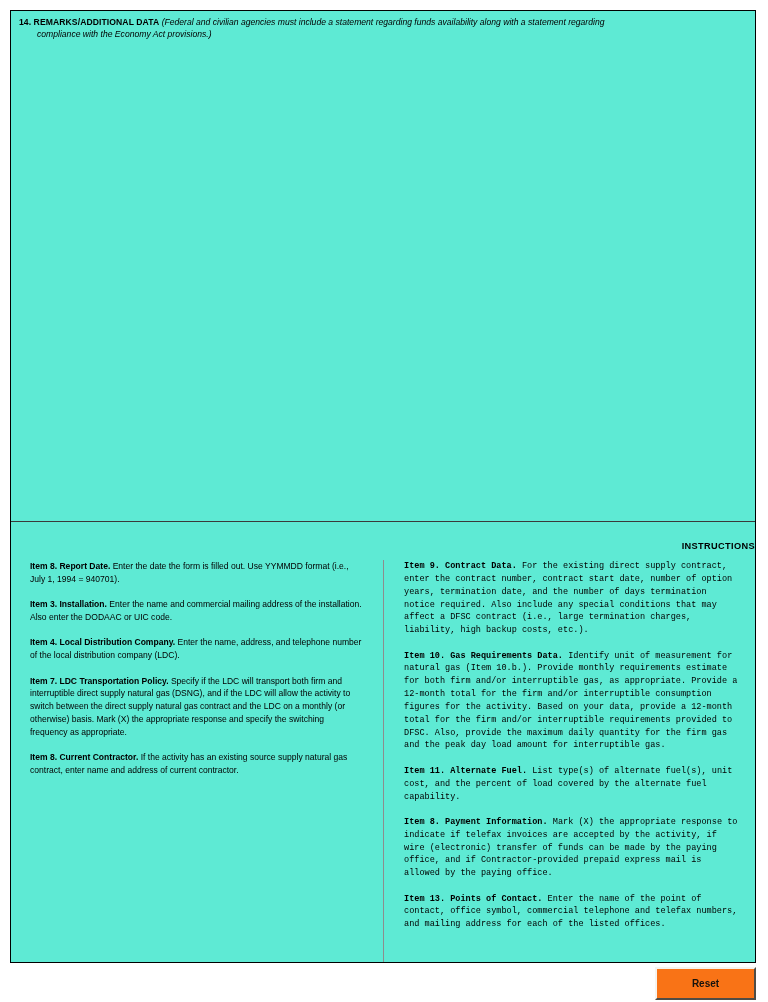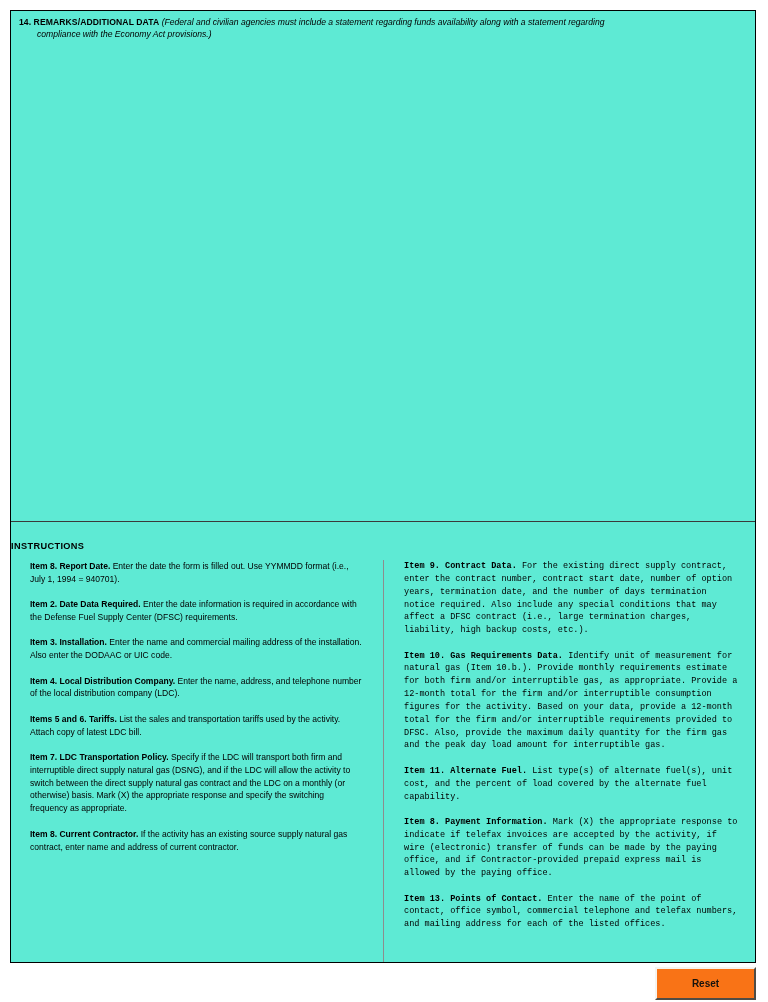--- a/index.html
+++ b/index.html
@@ -77,21 +77,21 @@
 
   
   #instructions {
     position: absolute;
     left: 0;
     top: 511px;
     right: 0;
     bottom: 0;
   }
   #instructions-title {
-    text-align: left;
+    text-align: right;
     font-size: 9.2px;
     font-weight: bold;
     letter-spacing: 0.04em;
     padding-top: 19px;
   }
   #instructions-columns {
     position: absolute;
     left: 0;
     top: 38px;
     right: 0;
@@ -174,24 +174,22 @@
     <div id="remarks-entry"></div>
   </div>
 
   <div id="instructions-divider"></div>
 
   <div id="instructions">
     <div id="instructions-title">INSTRUCTIONS</div>
     <div id="instructions-columns">
       <div class="instr-col" id="instr-col-left">
           <p class="instr-item"><span class="h">Item 8. Report Date.</span><span class="b"> Enter the date the form is filled out. Use YYMMDD format (i.e., July 1, 1994 = 940701).</span></p>
-          <p class="instr-item"><span class="h">Item 2. Date Data Required.</span><span class="b"> Enter the date information is required in accordance with the Defense Fuel Supply Center (DFSC) requirements.</span></p>
           <p class="instr-item"><span class="h">Item 3. Installation.</span><span class="b"> Enter the name and commercial mailing address of the installation. Also enter the DODAAC or UIC code.</span></p>
           <p class="instr-item"><span class="h">Item 4. Local Distribution Company.</span><span class="b"> Enter the name, address, and telephone number of the local distribution company (LDC).</span></p>
-          <p class="instr-item"><span class="h">Items 5 and 6. Tariffs.</span><span class="b"> List the sales and transportation tariffs used by the activity. Attach copy of latest LDC bill.</span></p>
           <p class="instr-item"><span class="h">Item 7. LDC Transportation Policy.</span><span class="b"> Specify if the LDC will transport both firm and interruptible direct supply natural gas (DSNG), and if the LDC will allow the activity to switch between the direct supply natural gas contract and the LDC on a monthly (or otherwise) basis. Mark (X) the appropriate response and specify the switching frequency as appropriate.</span></p>
           <p class="instr-item"><span class="h">Item 8. Current Contractor.</span><span class="b"> If the activity has an existing source supply natural gas contract, enter name and address of current contractor.</span></p>
         </div>
       <div class="instr-col" id="instr-col-right">
           <p class="instr-item"><span class="h">Item 9. Contract Data.</span><span class="b"> For the existing direct supply contract, enter the contract number, contract start date, number of option years, termination date, and the number of days termination notice required. Also include any special conditions that may affect a DFSC contract (i.e., large termination charges, liability, high backup costs, etc.).</span></p>
           <p class="instr-item"><span class="h">Item 10. Gas Requirements Data.</span><span class="b"> Identify unit of measurement for natural gas (Item 10.b.). Provide monthly requirements estimate for both firm and/or interruptible gas, as appropriate. Provide a 12-month total for the firm and/or interruptible consumption figures for the activity. Based on your data, provide a 12-month total for the firm and/or interruptible requirements provided to DFSC. Also, provide the maximum daily quantity for the firm gas and the peak day load amount for interruptible gas.</span></p>
           <p class="instr-item"><span class="h">Item 11. Alternate Fuel.</span><span class="b"> List type(s) of alternate fuel(s), unit cost, and the percent of load covered by the alternate fuel capability.</span></p>
           <p class="instr-item"><span class="h">Item 8. Payment Information.</span><span class="b"> Mark (X) the appropriate response to indicate if telefax invoices are accepted by the activity, if wire (electronic) transfer of funds can be made by the paying office, and if Contractor-provided prepaid express mail is allowed by the paying office.</span></p>
           <p class="instr-item"><span class="h">Item 13. Points of Contact.</span><span class="b"> Enter the name of the point of contact, office symbol, commercial telephone and telefax numbers, and mailing address for each of the listed offices.</span></p>
         </div>

